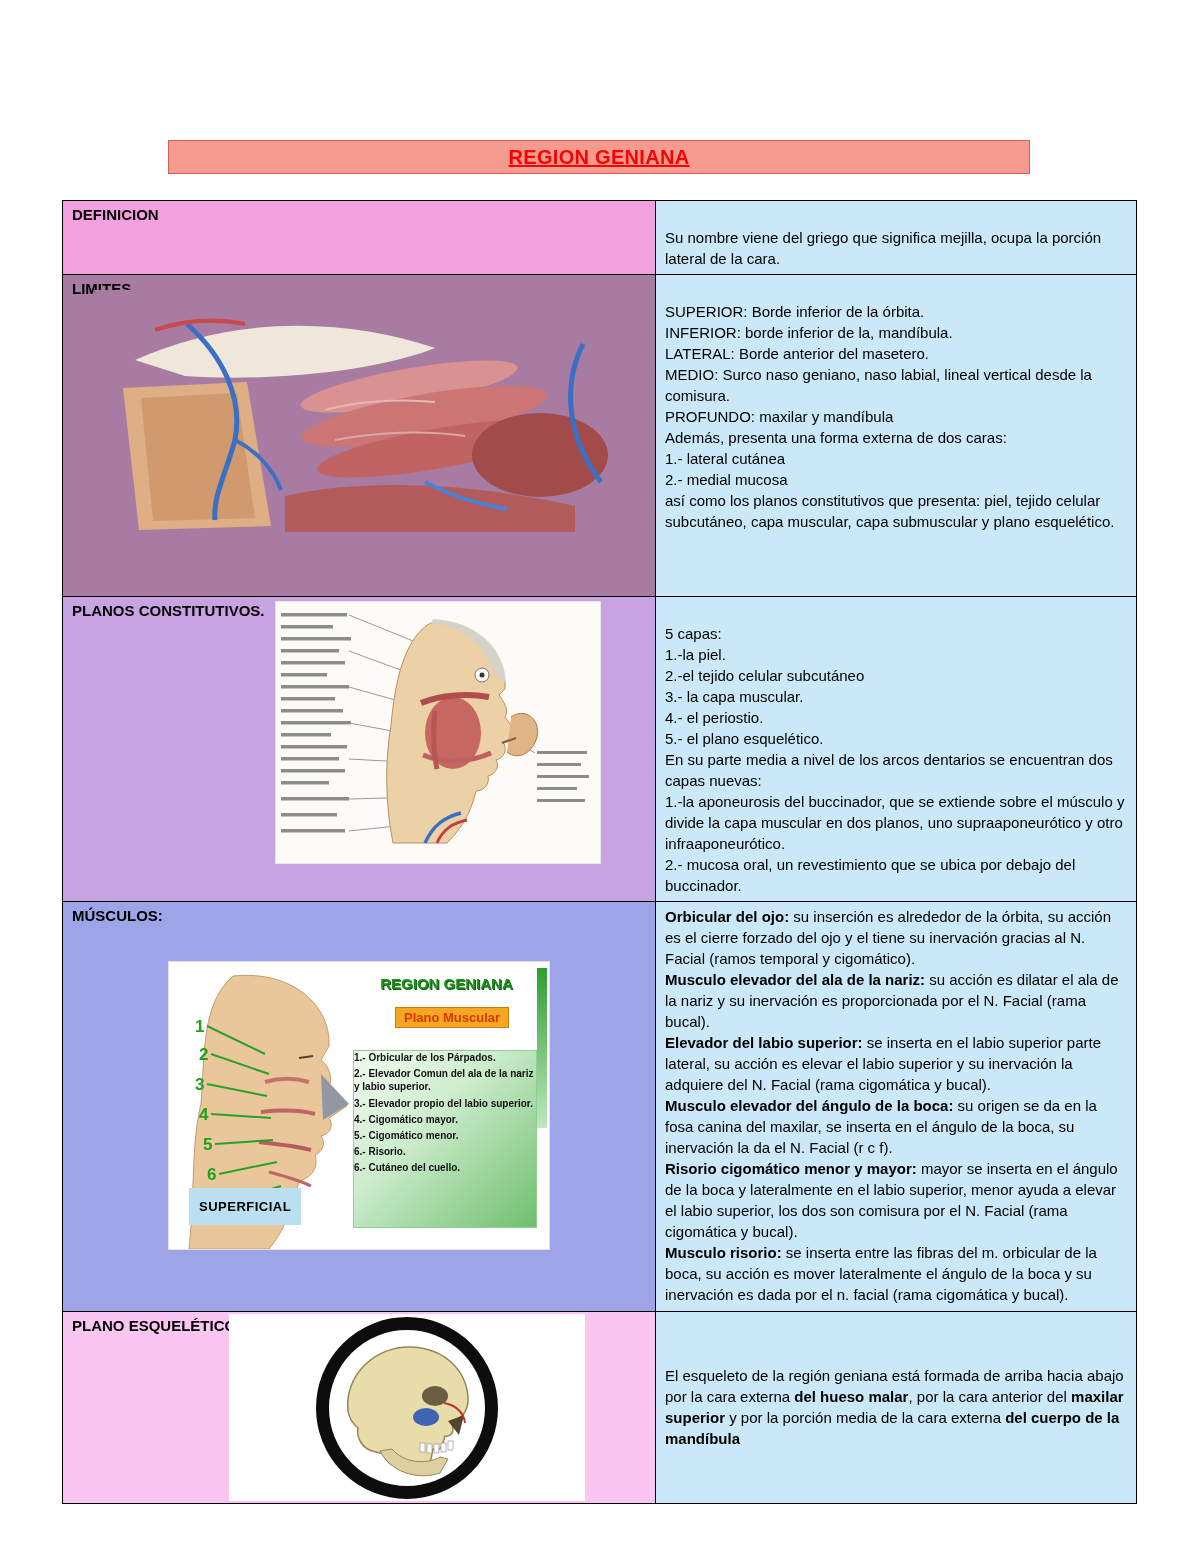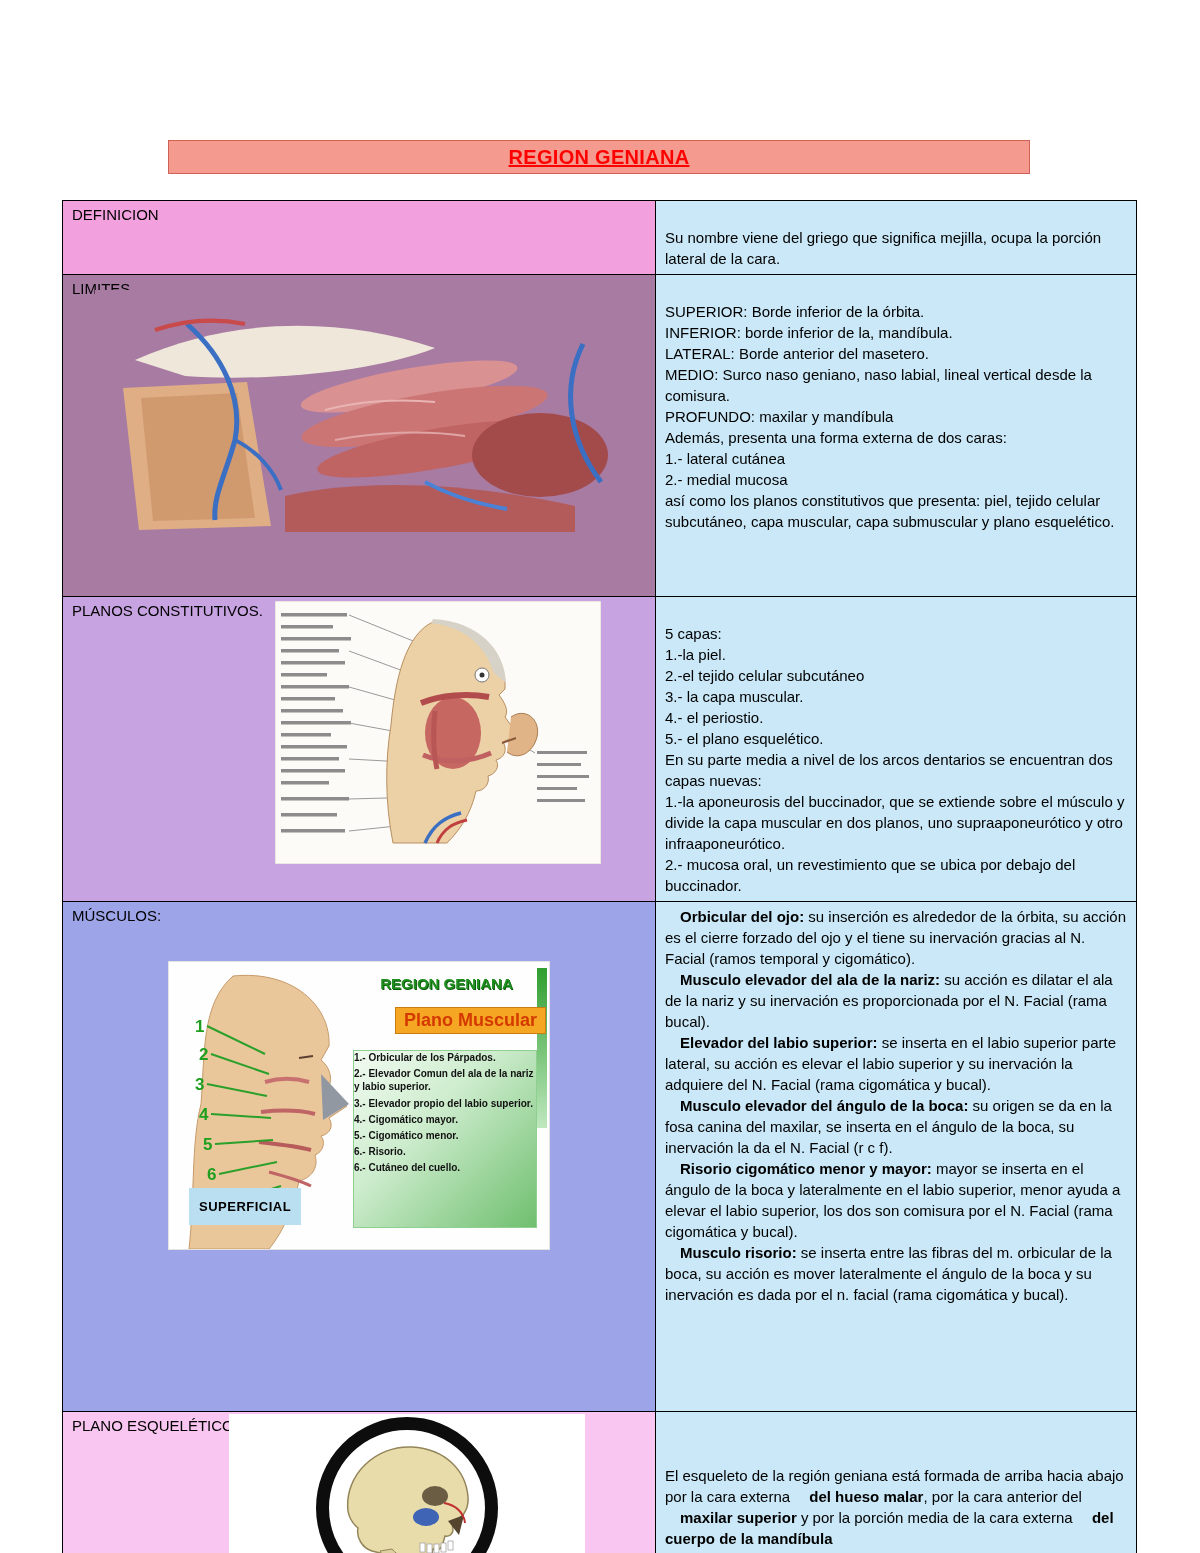--- a/index.html
+++ b/index.html
@@ -9,50 +9,50 @@
   .title-box { position: absolute; left: 168px; top: 140px; width: 862px; height: 34px;
     background: #f59a8e; border: 1px solid #cf6257; display: flex; align-items: center; justify-content: center; }
   .title-text { font-size: 20px; font-weight: bold; color: #fe0000; text-decoration: underline; letter-spacing: .3px; }
 
   .main-table { position: absolute; left: 62px; top: 200px; width: 1074px; border-collapse: collapse; table-layout: fixed; }
   .main-table td { border: 1px solid #000; vertical-align: top; }
   col.c1 { width: 593px; } col.c2 { width: 481px; }
 
   .lc { position: relative; padding: 5px 9px; }
   .rc { padding: 4px 9px 5px; background: #cae8f7; font-size: 15px; line-height: 21px; }
-  .hdr { font-size: 15px; font-weight: normal; }
+  .hdr { font-size: 15px; font-weight: bold; }
   .prewrap { white-space: pre-wrap; margin-top: 22px; }
-  .b { font-weight: bold; margin-left: 15px; }
+  .b { font-weight: bold; }
   .vmid { vertical-align: middle !important; }
   .mus-p { margin: 0; }
 
   .r-def > td { height: 53px; }
   .r-lim > td { height: 322px; }
   .r-pla > td { height: 280px; }
-  .r-mus > td { height: 510px; }
+  .r-mus > td { height: 410px; }
   .r-esq > td { height: 192px; }
 
   .bg-pink  { background: #f3a0de; }
   .bg-mauve { background: #a87ba3; }
   .bg-lilac { background: #c8a3e1; }
   .bg-peri  { background: #9da4e8; }
   .bg-lpink { background: #f9c6f1; }
 
   .limites-img { position: absolute; left: 32px; top: 15px; width: 550px; height: 242px; }
   .planos-img  { position: absolute; left: 212px; top: 4px; width: 326px; height: 263px; }
 
   .mus-img { position: absolute; left: 106px; top: 60px; width: 380px; height: 287px;
     background: #fefefe; box-shadow: 0 0 0 1px #e3e3e3; }
   .mi-face { position: absolute; left: 0; top: 0; }
   .mi-greenbar { position: absolute; right: 2px; top: 6px; width: 10px; height: 160px;
     background: linear-gradient(180deg, #2f9e2f, #bfe8bf); }
   .mi-title { position: absolute; left: 185px; top: 13px; width: 185px; text-align: center;
     font-size: 15px; font-weight: bold; color: #1f8f1f; text-shadow: 1px 1px 0 #0a5a0a; }
   .mi-sub { position: absolute; left: 226px; top: 45px; padding: 2px 8px; background: #f5a623;
-    color: #d43a00; font-weight: bold; font-size: 18px; border: 1px solid #c87d12; }
+    color: #d43a00; font-weight: bold; font-size: 13px; border: 1px solid #c87d12; }
   .mi-panel { position: absolute; left: 184px; top: 88px; width: 184px; min-height: 178px; 
     background: linear-gradient(135deg, #f2fbf2 0%, #cdeccd 40%, #6fbf6f 100%);
     border: 1px solid #8fcf8f; font-size: 10px; font-weight: bold; line-height: 1.32; color: #111; }
   .mi-item { margin-bottom: 3px; }
   .mi-superficial { position: absolute; left: 20px; top: 226px; padding: 11px 10px; background: #badff0;
     font-weight: bold; font-size: 13px; letter-spacing: .5px; }
 
   .esq-img { position: absolute; left: 166px; top: 2px; width: 356px; height: 187px; background: #fff;
     display: flex; align-items: center; justify-content: center; }
   .esq-circle { width: 182px; height: 182px; border-radius: 50%; border: 13px solid #0d0d0d;

